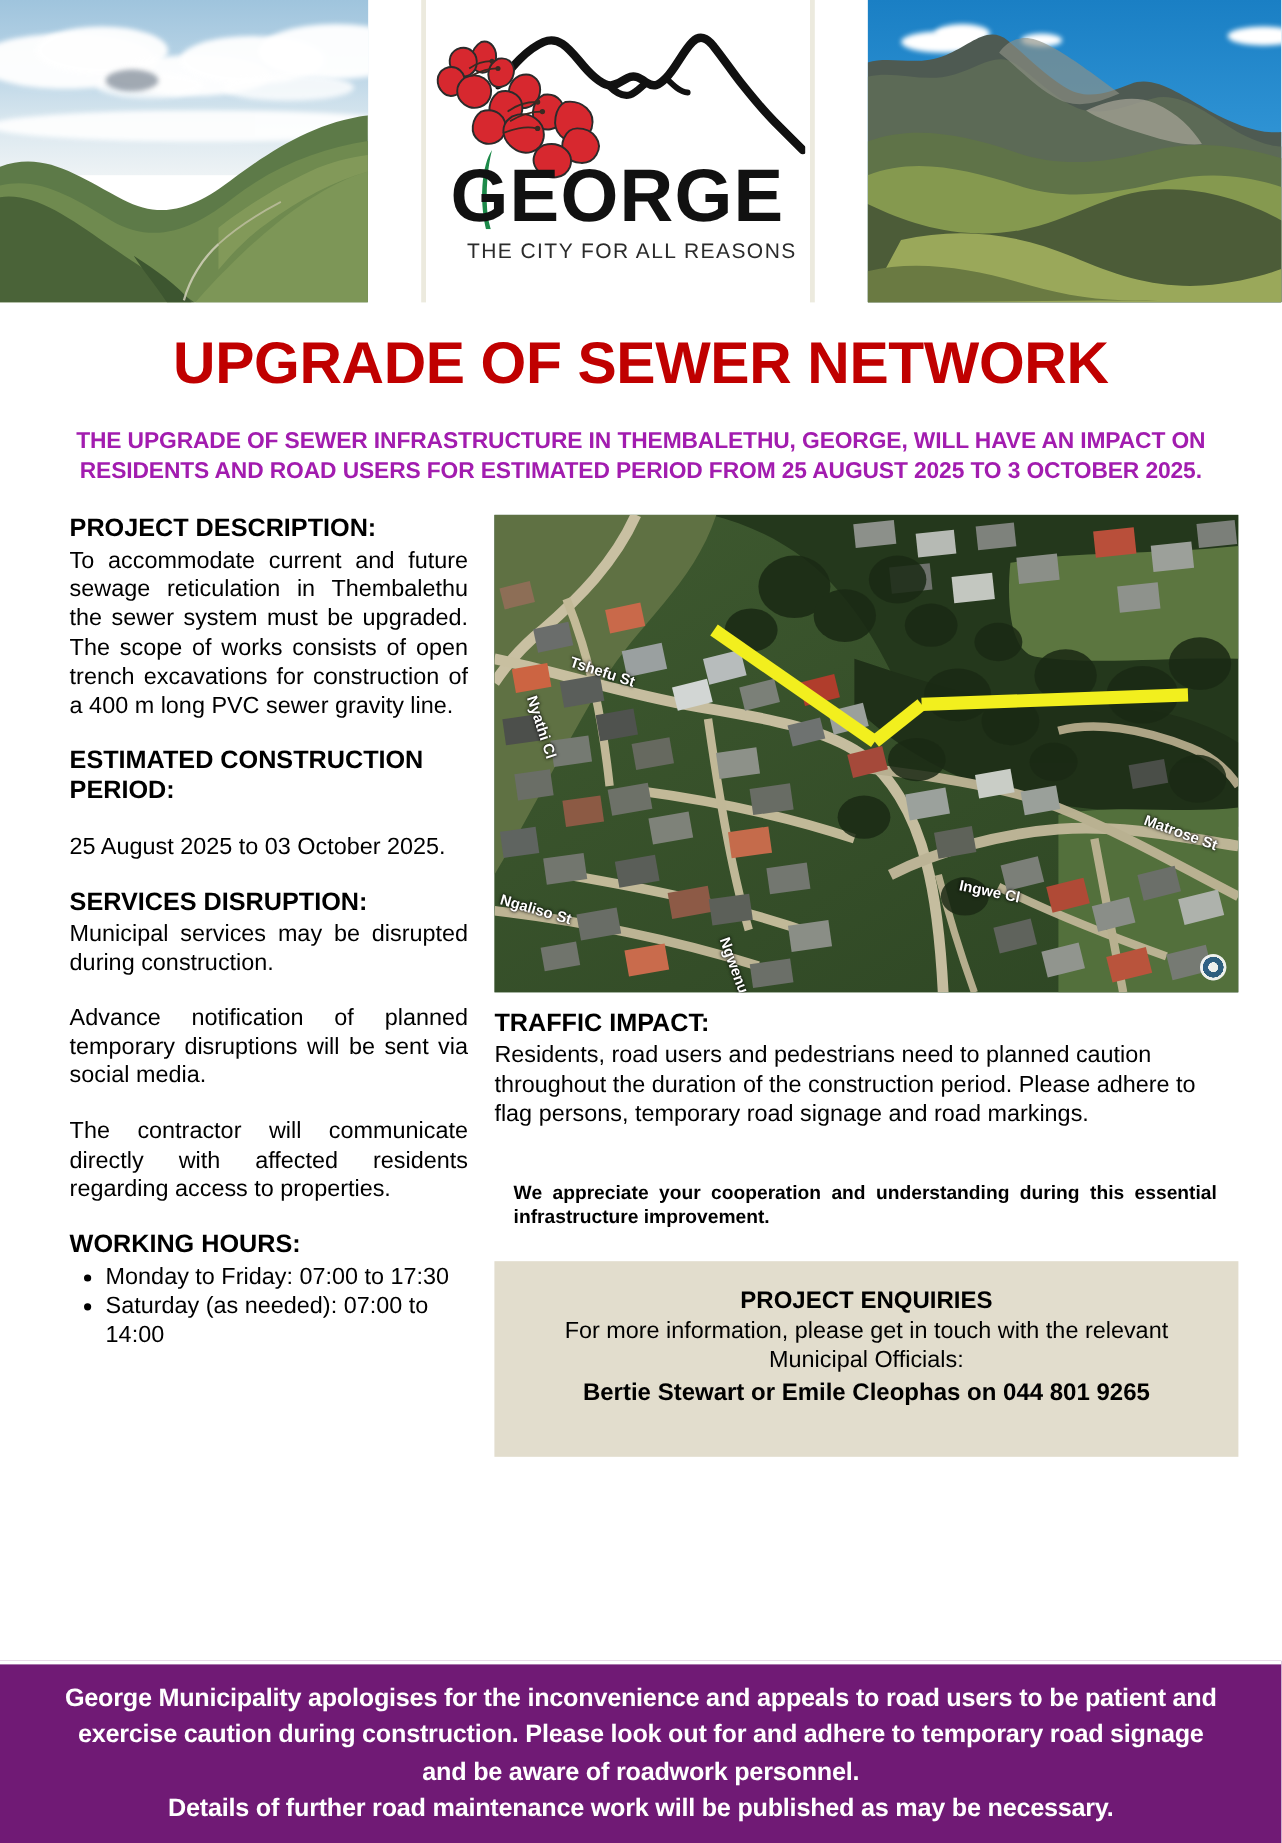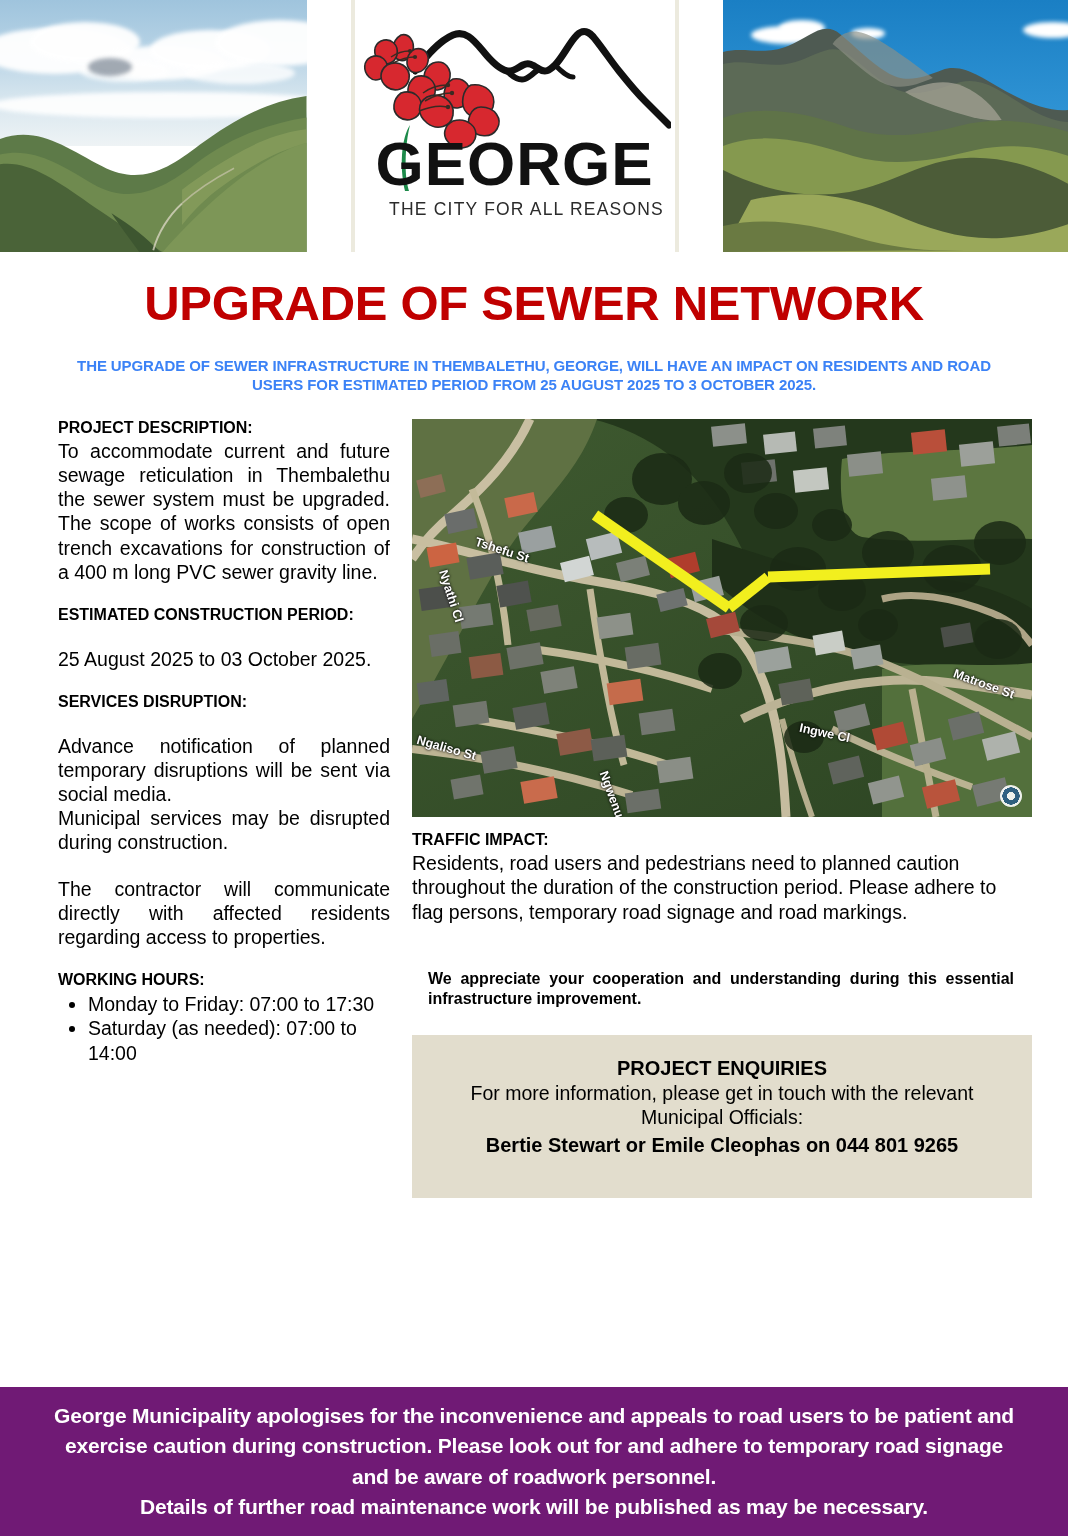--- a/index.html
+++ b/index.html
@@ -108,43 +108,43 @@
   }
   .sub-title {
     color:#c00000;
     font-weight:bold;
     font-size:30px;
     line-height:1.1;
     margin:10px 0 0 0;
     letter-spacing:-0.2px;
   }
   .intro {
-    color:#3b82f6;
-    font-weight:bold;
-    font-size:15px;
+    color:#a21caf;
+    font-weight:bold;
+    font-size:19px;
     line-height:1.3;
     margin:26px auto 0 auto;
     width: 960px;
     text-align:center;
     letter-spacing:-0.1px;
   }
 
   
   .body-wrap {
     position:relative;
     margin-top: 24px;
     padding: 0 18px;
     display:flex;
     align-items:flex-start;
   }
   .col-left  { width: 372px; padding-left: 40px; box-sizing:border-box; }
   .col-right { width: 640px; padding-left: 22px; box-sizing:border-box; }
 
   h3.sec {
-    font-size:16px;
+    font-size:21px;
     font-weight:bold;
     color:#000;
     margin:0 0 1px 0;
     line-height:1.18;
   }
   p.body-text {
     font-size:19.5px;
     color:#000;
     margin:0;
     line-height:1.24;
@@ -345,22 +345,22 @@
 <div class="body-wrap">
 
   <div class="col-left">
     <h3 class="sec">PROJECT DESCRIPTION:</h3>
     <p class="body-text">To accommodate current and future sewage reticulation in Thembalethu the sewer system must be upgraded. The scope of works consists of open trench excavations for construction of a 400 m long PVC sewer gravity line.</p>
 
     <h3 class="sec" style="margin-top:22px">ESTIMATED CONSTRUCTION PERIOD:</h3>
     <p class="body-text" style="margin-top:22px">25 August 2025 to 03 October 2025.</p>
 
     <h3 class="sec" style="margin-top:22px">SERVICES DISRUPTION:</h3>
+    <p class="body-text">Municipal services may be disrupted during construction.</p>
     <p class="body-text gap">Advance notification of planned temporary disruptions will be sent via social media.</p>
-    <p class="body-text">Municipal services may be disrupted during construction.</p>
     <p class="body-text gap">The contractor will communicate directly with affected residents regarding access to properties.</p>
 
     <h3 class="sec" style="margin-top:22px">WORKING HOURS:</h3>
     <ul class="hours">
       <li>Monday to Friday: 07:00 to 17:30</li>
       <li>Saturday (as needed): 07:00 to 14:00</li>
     </ul>
   </div>
 
   <div class="col-right">

